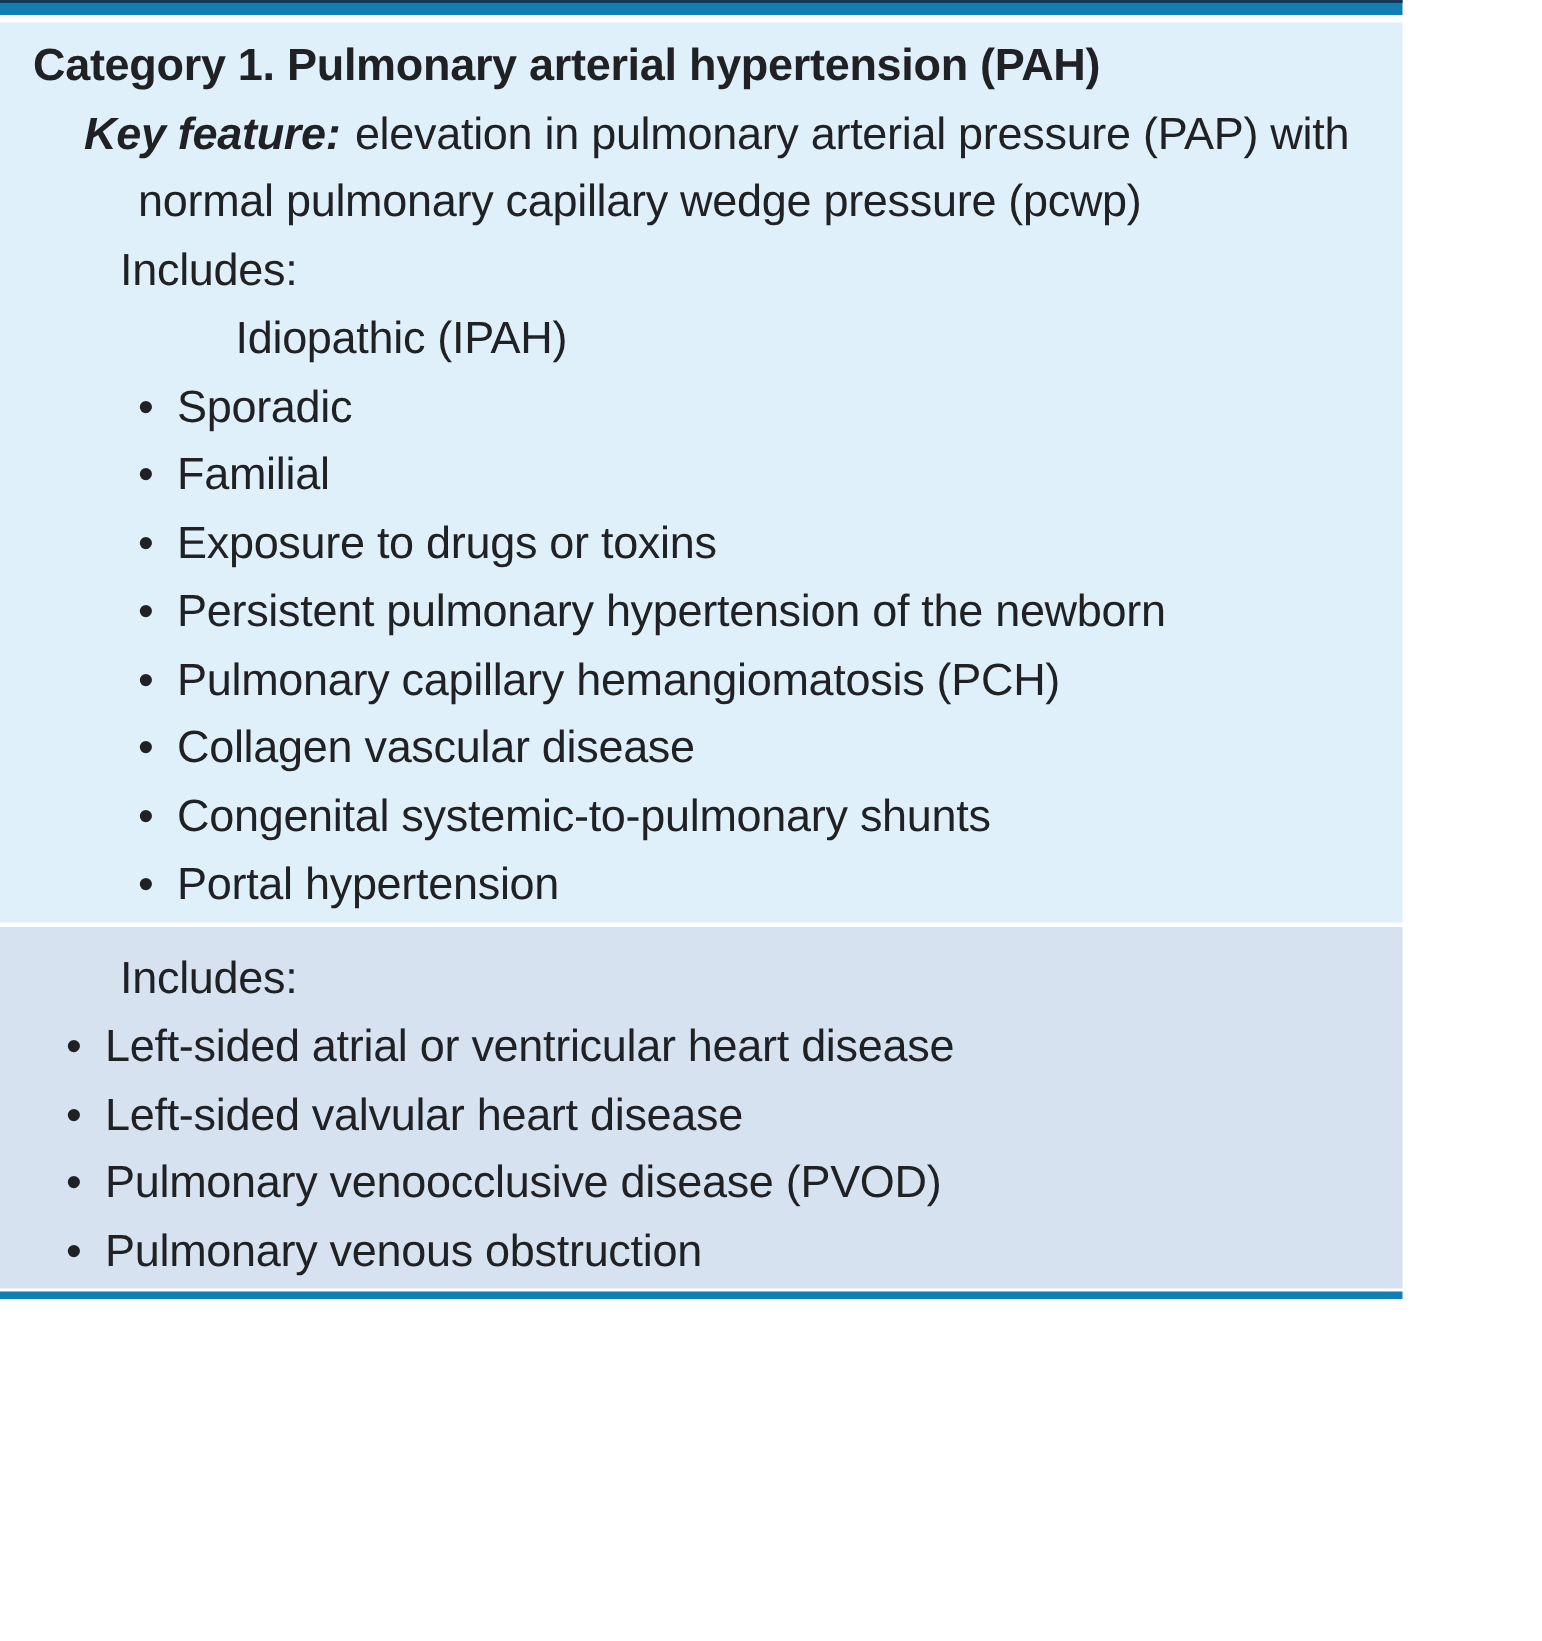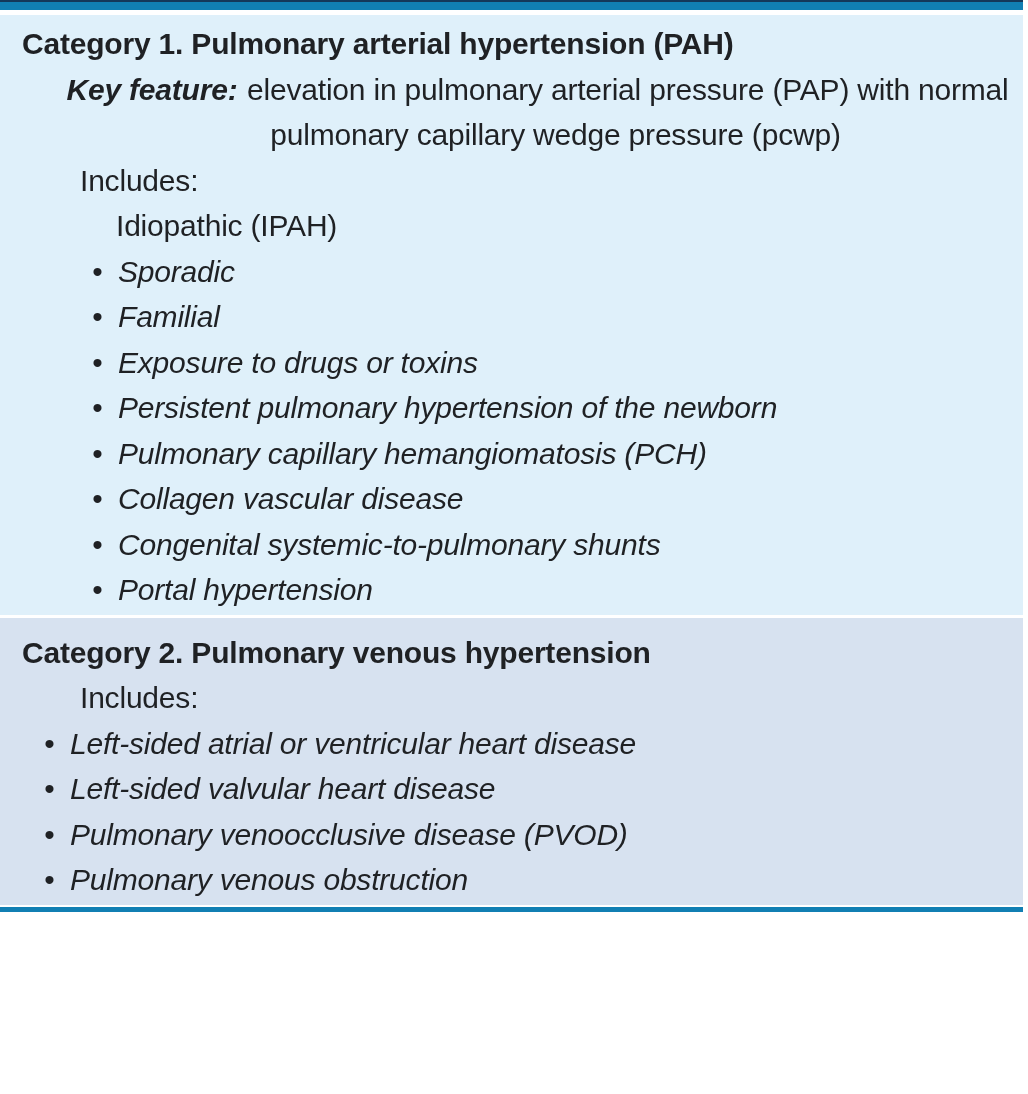--- a/index.html
+++ b/index.html
@@ -8,21 +8,21 @@
     background: #ffffff;
   }
   body {
     width: 1028px;
     height: 1094px;
     overflow: hidden;
     font-family: "Liberation Sans", sans-serif;
     color: #1f2124;
   }
   .figure {
-    width: 1023px;
+    width: 935px;
   }
   .top-bar {
     height: 8px;
     background: #117fb3;
     border-top: 2px solid #14385a;
   }
   .gap-strip {
     height: 5px;
     background: #ffffff;
   }
@@ -41,30 +41,29 @@
     padding: 12px 4px 2px 0;
   }
   .line { white-space: normal; }
   .title {
     font-weight: bold;
     padding-left: 22px;
   }
   .keyfeature {
     padding-left: 92px;
     text-indent: -36px;
-    text-align: center;
   }
   .kf-label {
     font-weight: bold;
     font-style: italic;
     margin-right: 0.32em;
   }
   .l1 { padding-left: 80px; }
-  .l2 { padding-left: 116px; }
-  .bullet { padding-left: 92px; font-style: italic; }
+  .l2 { padding-left: 116px; margin-left: 41px; }
+  .bullet { padding-left: 92px; }
   .sec2 .bullet { padding-left: 44px; }
   .dot {
     display: inline-block;
     width: 26px;
   }
   .bottom-bar {
     height: 5px;
     background: #117fb3;
     margin-top: 2px;
   }
@@ -110,21 +109,20 @@
     </div>
     <div class="line bullet">
       <span class="dot">•</span><span>Congenital systemic-to-pulmonary shunts</span>
     </div>
     <div class="line bullet">
       <span class="dot">•</span><span>Portal hypertension</span>
     </div>
   </section>
 
   <section class="sec sec2">
-    <div class="line title">Category 2. Pulmonary venous hypertension</div>
 
 
     <div class="line l1">Includes:</div>
 
     <div class="line bullet">
       <span class="dot">•</span><span>Left-sided atrial or ventricular heart disease</span>
     </div>
     <div class="line bullet">
       <span class="dot">•</span><span>Left-sided valvular heart disease</span>
     </div>

